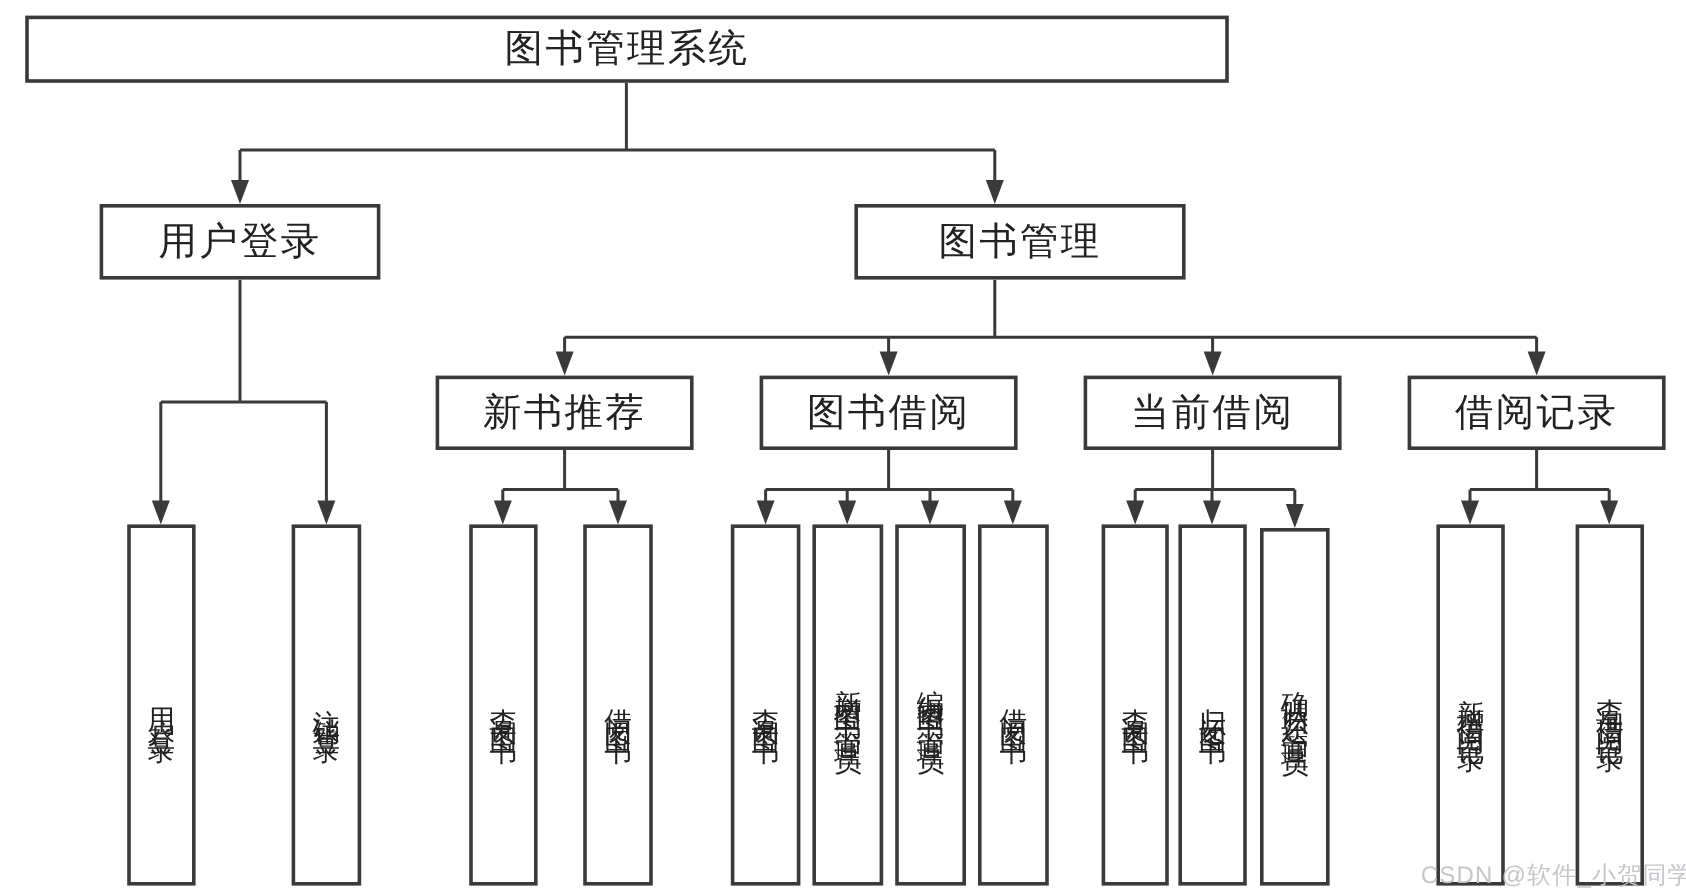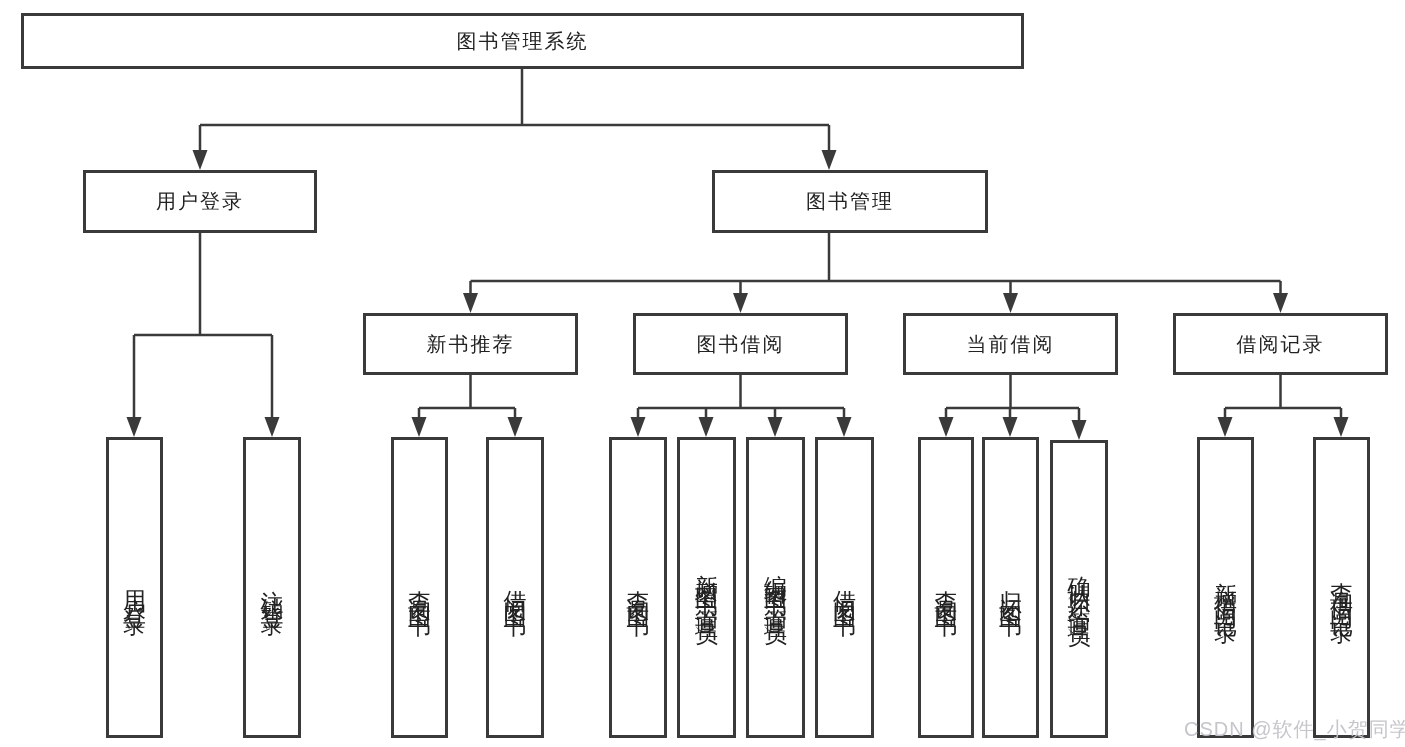--- a/index.html
+++ b/index.html
@@ -27,21 +27,21 @@
     box-sizing: border-box;
     background: #ffffff;
     border: 3px solid #3a3a3a;
     display: flex;
     align-items: center;
     justify-content: center;
     color: #222222;
     z-index: 2;
   }
   .hnode span {
-    font-size: 20px;
+    font-size: 32px;
     letter-spacing: 2px;
     white-space: nowrap;
   }
   .leaf {
     top: 437px;
     height: 301px;
   }
   .vtext {
     writing-mode: vertical-rl;
     text-orientation: mixed;

